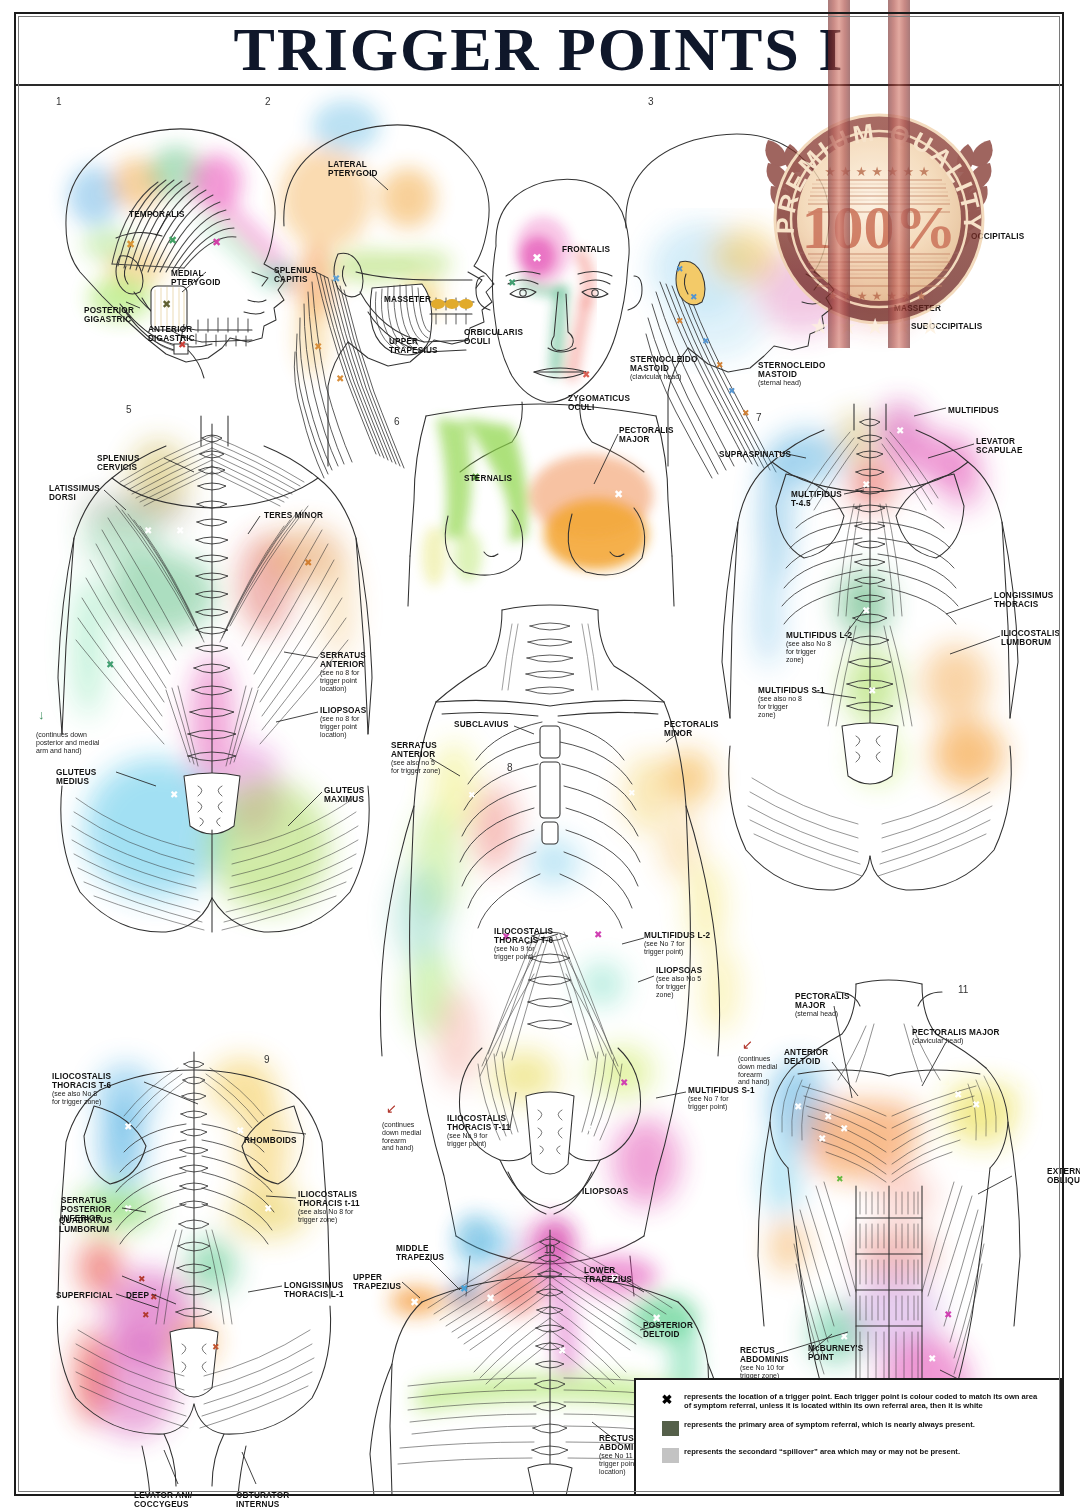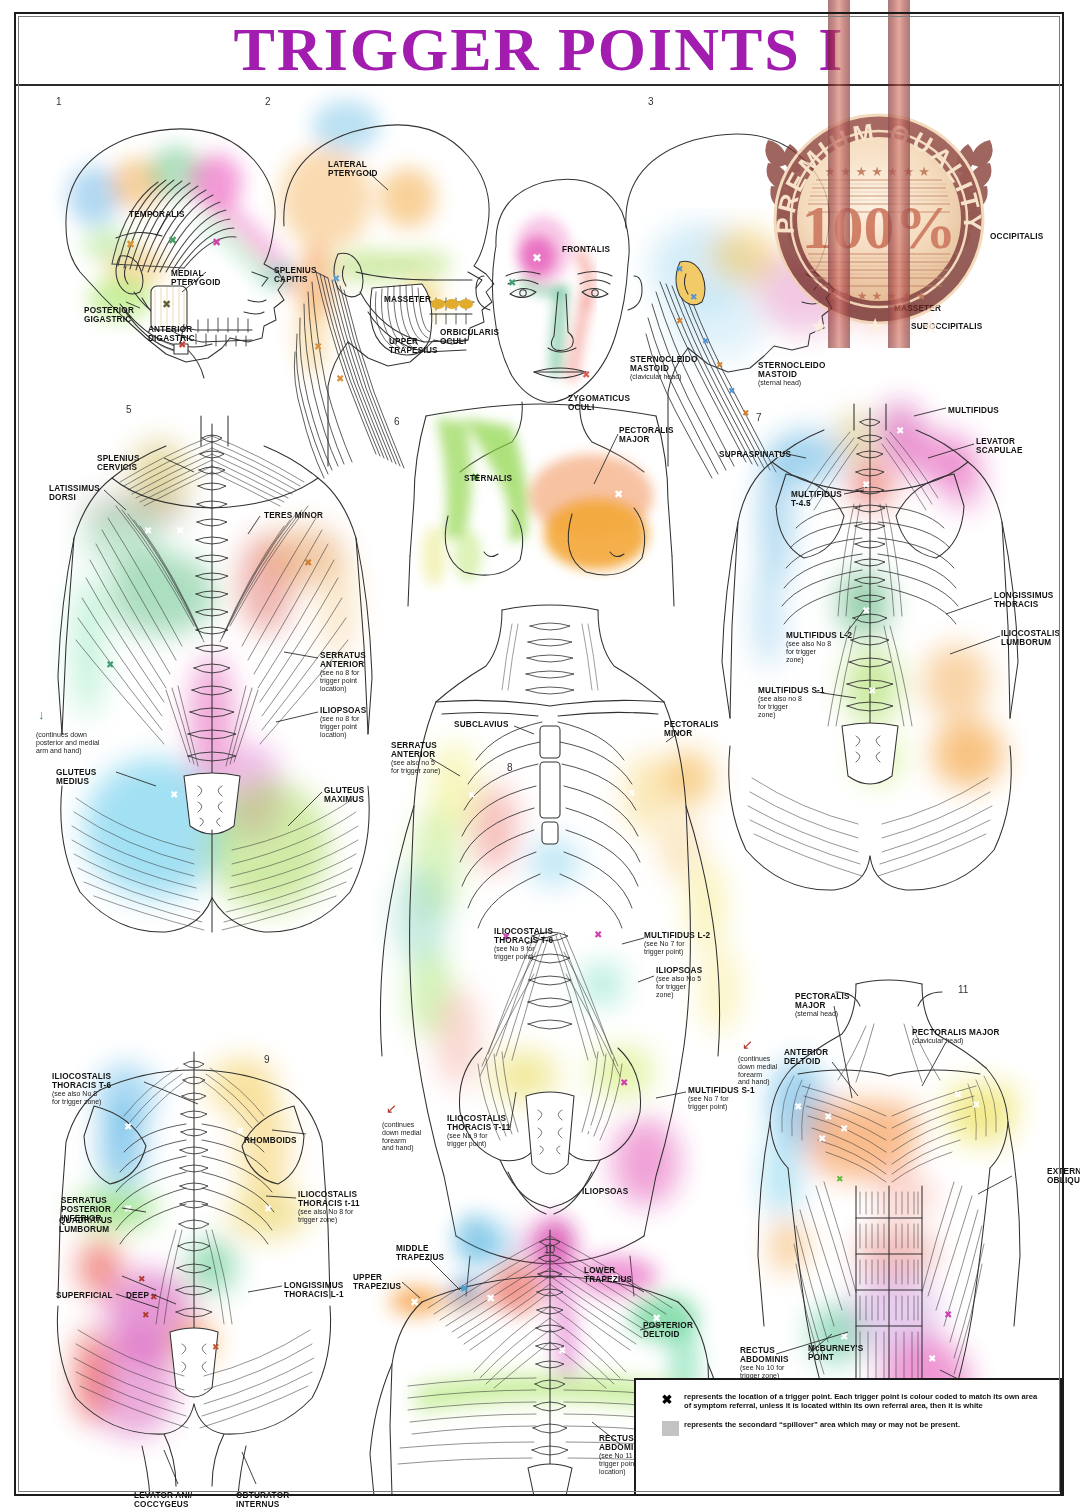--- a/index.html
+++ b/index.html
@@ -5,21 +5,21 @@
   html,body{margin:0;padding:0;background:#fff;}
   body{width:1080px;height:1512px;overflow:hidden;font-family:"Liberation Sans",sans-serif;}
   #poster{position:relative;width:1080px;height:1512px;background:#ffffff;overflow:hidden;}
 
   
   #frame{position:absolute;left:14px;top:12px;width:1050px;height:1484px;border:2px solid #1b1b1b;box-sizing:border-box;pointer-events:none;}
   #frame2{position:absolute;left:18px;top:16px;width:1042px;height:1476px;border:1px solid #7a7a7a;box-sizing:border-box;pointer-events:none;}
 
   
   #titlebar{position:absolute;left:16px;top:14px;width:1046px;height:72px;border-bottom:2px solid #2a2a2a;box-sizing:border-box;display:flex;align-items:center;justify-content:center;}
-  #title{font-family:"Liberation Serif",serif;font-weight:bold;font-size:62px;letter-spacing:2px;color:#a21caf;white-space:nowrap;line-height:1;}
+  #title{font-family:"Liberation Serif",serif;font-weight:bold;font-size:62px;letter-spacing:2px;color:#0f172a;white-space:nowrap;line-height:1;}
 
   
   #badge{position:absolute;left:736px;top:76px;width:286px;height:286px;opacity:.80;}
   #ribbonL,#ribbonR{position:absolute;top:-78px;width:22px;height:350px;background:linear-gradient(90deg,#6d1f1f,#a33b33,#cf6f60,#a33b33,#6d1f1f);opacity:.75;}
   #ribbonL{left:92px;}
   #ribbonR{left:152px;}
 
   
   #art{position:absolute;left:16px;top:86px;width:1046px;height:1410px;}
   svg.fullsvg{position:absolute;left:0;top:0;width:1046px;height:1410px;}
@@ -1093,23 +1093,23 @@
 GIGASTRIC</span></div>
         <div class="lbl" style="left: 132px; top: 239px;"><span>ANTERIOR
 DIGASTRIC</span></div>
         <div class="lbl" style="left: 312px; top: 74px;"><span>LATERAL
 PTERYGOID</span></div>
         <div class="lbl" style="left: 258px; top: 180px;"><span>SPLENIUS
 CAPITIS</span></div>
         <div class="lbl" style="left: 368px; top: 209px;"><span>MASSETER</span></div>
         <div class="lbl" style="left: 373px; top: 251px;"><span>UPPER
 TRAPESIUS</span></div>
-        <div class="lbl" style="left: 424px; top: 242px;"><span>ORBICULARIS
+        <div class="lbl" style="left: 448px; top: 242px;"><span>ORBICULARIS
 OCULI</span></div>
-        <div class="lbl" style="left: 955px; top: 146px; margin-left: 19px;"><span>OCCIPITALIS</span></div>
+        <div class="lbl" style="left: 955px; top: 146px;"><span>OCCIPITALIS</span></div>
         <div class="lbl" style="left: 878px; top: 218px;"><span>MASSETER</span></div>
         <div class="lbl" style="left: 895px; top: 236px;"><span>SUBOCCIPITALIS</span></div>
         <div class="lbl" style="left: 742px; top: 275px;"><span>STERNOCLEIDO
 MASTOID</span><span class="sub">(sternal head)</span></div>
         <div class="lbl" style="left: 546px; top: 159px; text-align: right;"><span>FRONTALIS</span></div>
         <div class="lbl" style="left: 552px; top: 308px;"><span>ZYGOMATICUS
 OCULI</span></div>
         <div class="lbl" style="left: 614px; top: 269px;"><span>STERNOCLEIDO
 MASTOID</span><span class="sub">(clavicular head)</span></div>
         <div class="lbl" style="left: 81px; top: 368px;"><span>SPLENIUS
@@ -1337,20 +1337,24 @@
       </g>
     </svg>
   </div>
 
   <div id="legend">
     <div class="legrow">
       <div class="legicon">✖</div>
       <div class="legtxt">represents the location of a trigger point. Each trigger point is colour coded to match its own area of symptom referral, unless it is located within its own referral area, then it is white</div>
     </div>
     <div class="legrow">
+      <div class="legicon"><span class="swatch" id="sw1" style="background: rgb(85, 96, 74);"></span></div>
+      <div class="legtxt">represents the primary area of symptom referral, which is nearly always present.</div>
+    </div>
+    <div class="legrow">
       <div class="legicon"><span class="swatch" id="sw2" style="background: rgb(195, 195, 195);"></span></div>
       <div class="legtxt">represents the secondard “spillover” area which may or may not be present.</div>
     </div>
   </div>
 
   <div id="frame"></div>
   <div id="frame2"></div>
 </div>
 
 </body></html>

